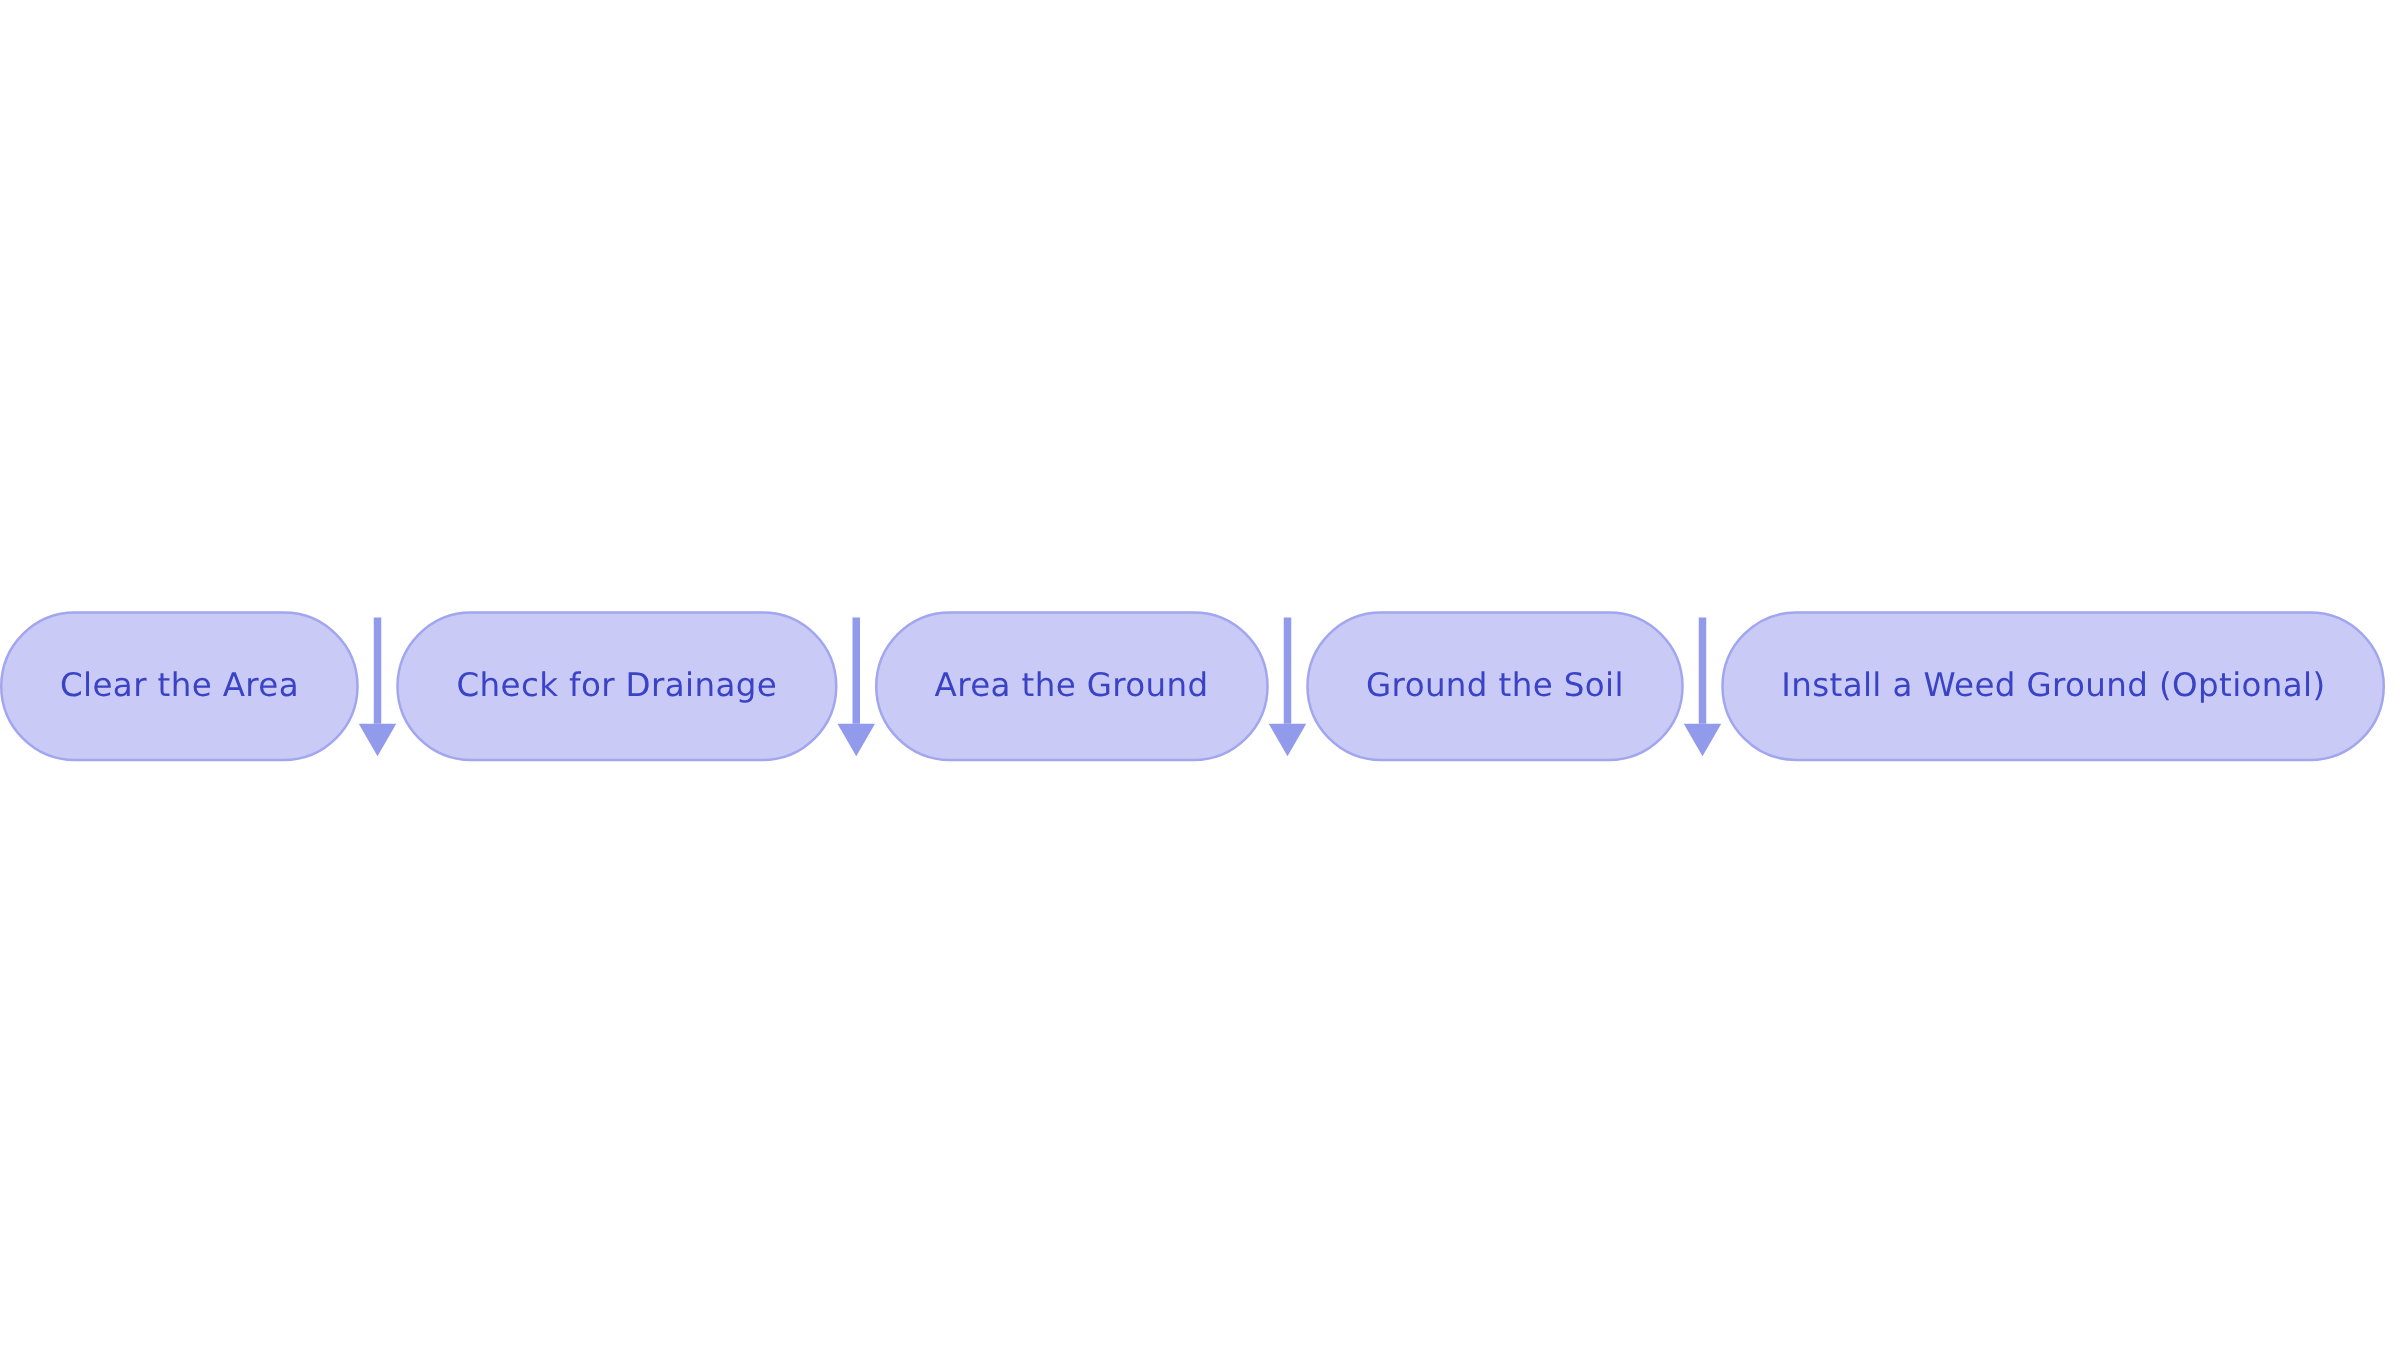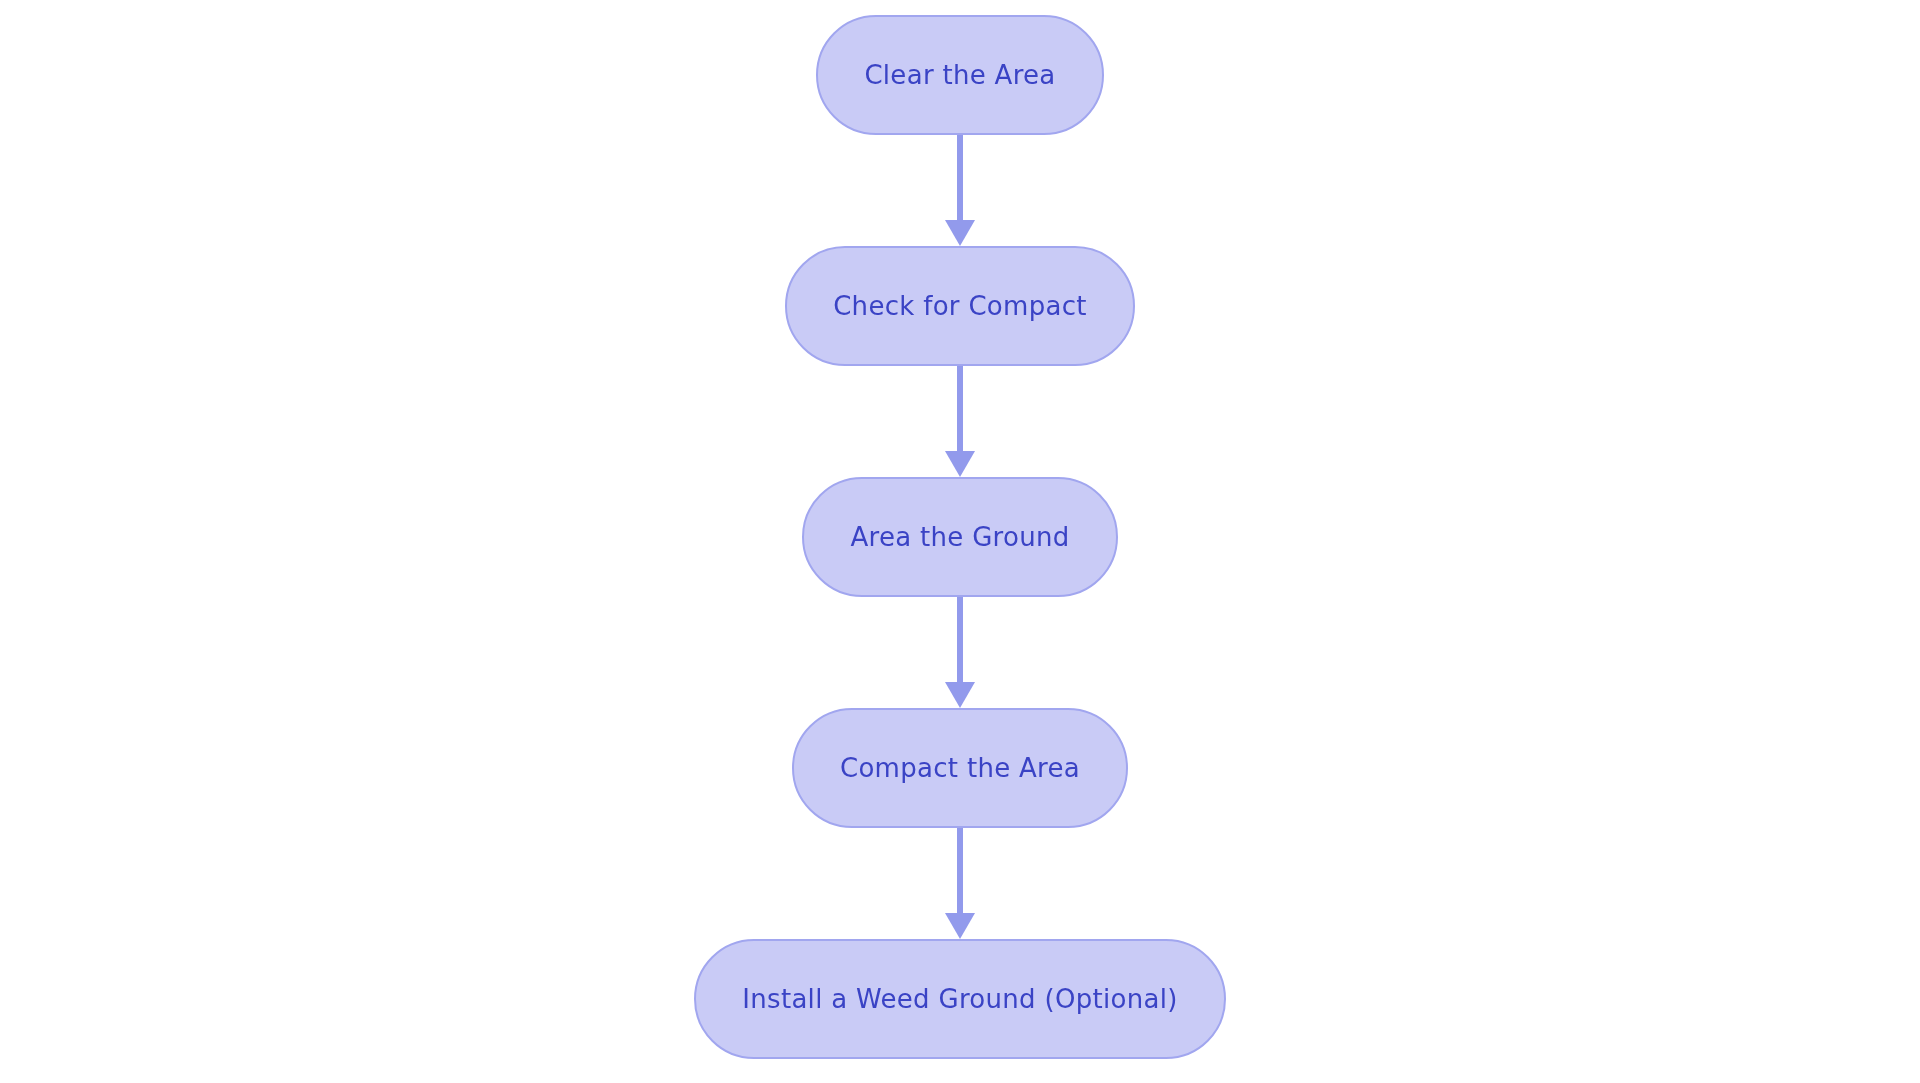--- a/index.html
+++ b/index.html
@@ -14,21 +14,21 @@
     width: 1920px;
     height: 1083px;
     background: var(--background);
     overflow: hidden;
     font-family: "DejaVu Sans", "Liberation Sans", sans-serif;
   }
   .canvas {
     width: 1920px;
     height: 1083px;
     display: flex;
-    flex-direction: column;
+    flex-direction: row;
     align-items: center;
     padding-top: 15px;
   }
   .node {
     height: 120px;
     min-width: 280px;
     padding: 0 46px;
     border-radius: 60px;
     background: var(--node-fill);
     border: 2px solid var(--node-border);
@@ -72,39 +72,39 @@
   <div class="node">
     <span class="node-label">Clear the Area</span>
   </div>
 
   <div class="connector">
     <div class="connector-line"></div>
     <div class="connector-head"></div>
   </div>
 
   <div class="node">
-    <span class="node-label">Check for Compact</span>
+    <span class="node-label">Check for Drainage</span>
   </div>
 
   <div class="connector">
     <div class="connector-line"></div>
     <div class="connector-head"></div>
   </div>
 
   <div class="node">
     <span class="node-label">Area the Ground</span>
   </div>
 
   <div class="connector">
     <div class="connector-line"></div>
     <div class="connector-head"></div>
   </div>
 
   <div class="node">
-    <span class="node-label">Compact the Area</span>
+    <span class="node-label">Ground the Soil</span>
   </div>
 
   <div class="connector">
     <div class="connector-line"></div>
     <div class="connector-head"></div>
   </div>
 
   <div class="node">
     <span class="node-label">Install a Weed Ground (Optional)</span>
   </div>

